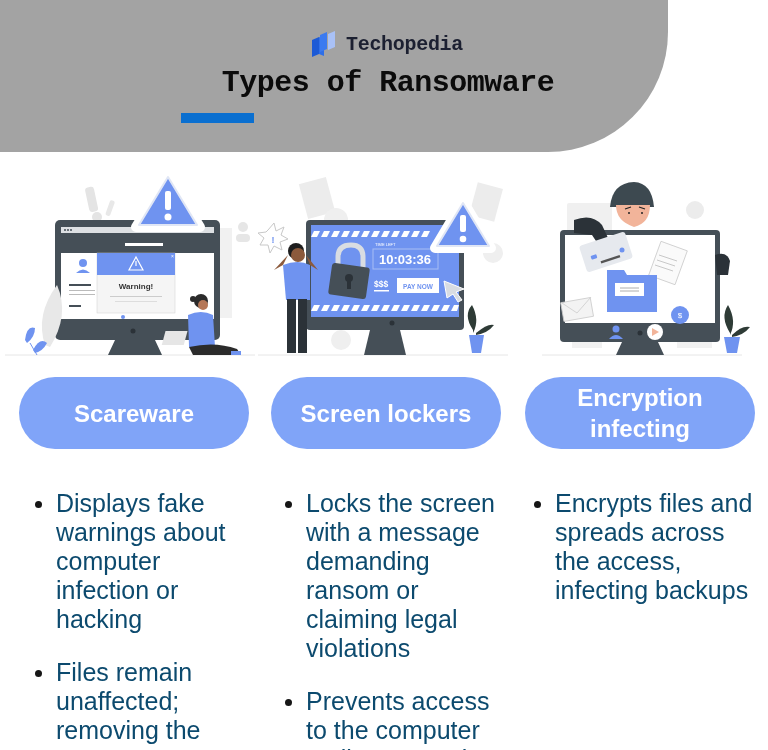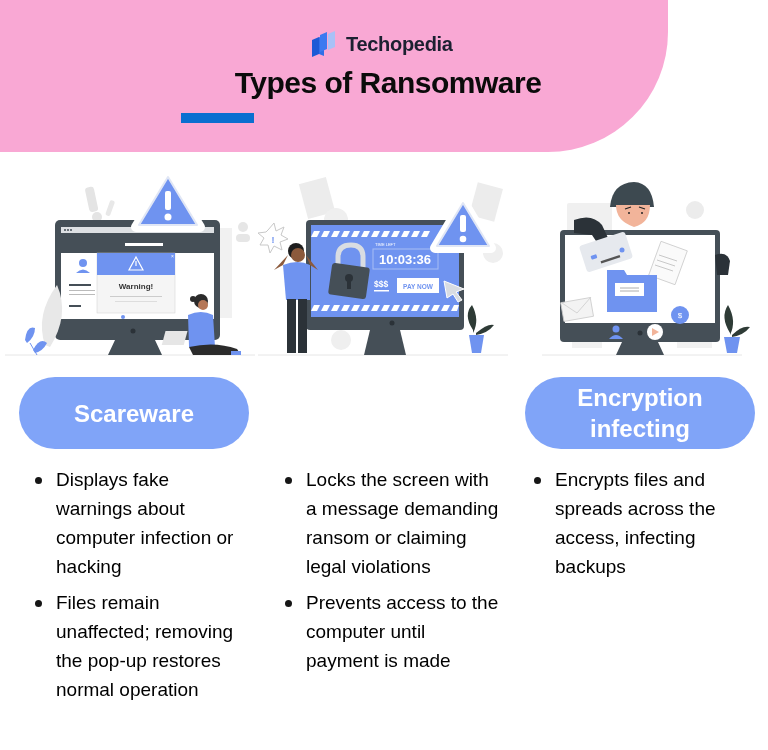--- a/index.html
+++ b/index.html
@@ -1,21 +1,21 @@
 <!DOCTYPE html>
 <html><head>
 <meta charset="utf-8">
 <style>
   * { box-sizing: border-box; margin: 0; padding: 0; }
   html, body { width: 768px; height: 750px; background: #ffffff; overflow: hidden; }
   body { font-family: "Liberation Sans", "DejaVu Sans", sans-serif; color: #111; position: relative; }
 
   .header {
     position: absolute; left: 0; top: 0; width: 668px; height: 152px;
-    background: #f9a8d4; border-bottom-right-radius: 120px;
+    background: #a3a3a3; border-bottom-right-radius: 120px; font-family: Liberation Mono, monospace;
   }
   .brand { position: absolute; left: 310px; top: 30px; display: flex; align-items: center; gap: 8px; }
   .brand-logo { width: 28px; height: 28px; position: relative; }
   .brand-name { font-size: 20px; font-weight: 700; color: #1c2031; letter-spacing: -0.3px; }
   .title {
     position: absolute; left: 4px; width: 768px; top: 66px; text-align: center;
     font-size: 30px; font-weight: 700; color: #0b0b0b; letter-spacing: -0.5px;
   }
   .title-underline { position: absolute; left: 181px; top: 113px; width: 73px; height: 10px; background: #0a6fd0; }
 
@@ -25,22 +25,22 @@
   .illus { position: relative; width: 250px; height: 195px; }
   .pill {
     position: absolute; top: 212px; left: 13px; width: 230px; height: 72px;
     border-radius: 36px; background: #80a4f8; color: #fff;
     font-weight: 700; font-size: 24px; line-height: 31px;
     display: flex; align-items: center; justify-content: center; text-align: center;
   }
   .col1 .pill { left: 14px; }
   .bullets { position: absolute; top: 300px; left: 28px; width: 215px; list-style: none; }
   .bullets li {
-    position: relative; padding-left: 23px; font-size: 19px; line-height: 29px;
-    color: #000000; margin-bottom: 7px;
+    position: relative; padding-left: 23px; font-size: 25px; line-height: 29px;
+    color: #0c4a6e; margin-bottom: 7px; margin-top: 24px;
   }
   .bullets li::before {
     content: ""; position: absolute; left: 2px; top: 12px; width: 7px; height: 7px;
     border-radius: 50%; background: #161616;
   }
   .col3 .bullets { left: 20px; width: 225px; }
   .col2 .bullets { left: 25px; width: 220px; }
 </style>
 </head>
 <body>
@@ -202,20 +202,21 @@
       <path d="M25 100 L16 105 L30 90 Z" fill="#8c5a3c"></path>
       <path d="M52 100 L60 105 L48 90 Z" fill="#8c5a3c"></path>
       <rect x="29" y="134" width="9" height="54" fill="#2b3238"></rect>
       <rect x="40" y="134" width="9" height="54" fill="#2b3238"></rect>
 
       <path d="M215 165 Q205 150 214 140 Q222 155 215 168 Z" fill="#2e3b36"></path>
       <path d="M218 168 Q230 158 236 160 Q230 168 218 170 Z" fill="#2e3b36"></path>
       <polygon points="211,170 226,170 223,188 214,188" fill="#6f93f0"></polygon>
     </svg>
   </div>
+  <div class="pill">Screen lockers</div>
   <ul class="bullets">
     <li>Locks the screen with a message demanding ransom or claiming legal violations</li>
     <li>Prevents access to the computer until payment is made</li>
   </ul>
 </div>
 
 <div class="col col3">
   <div class="illus">
     <svg width="250" height="195" viewBox="0 0 250 195">
       <line x1="30" y1="190" x2="230" y2="190" stroke="#e6e6e6" stroke-width="1"></line>

